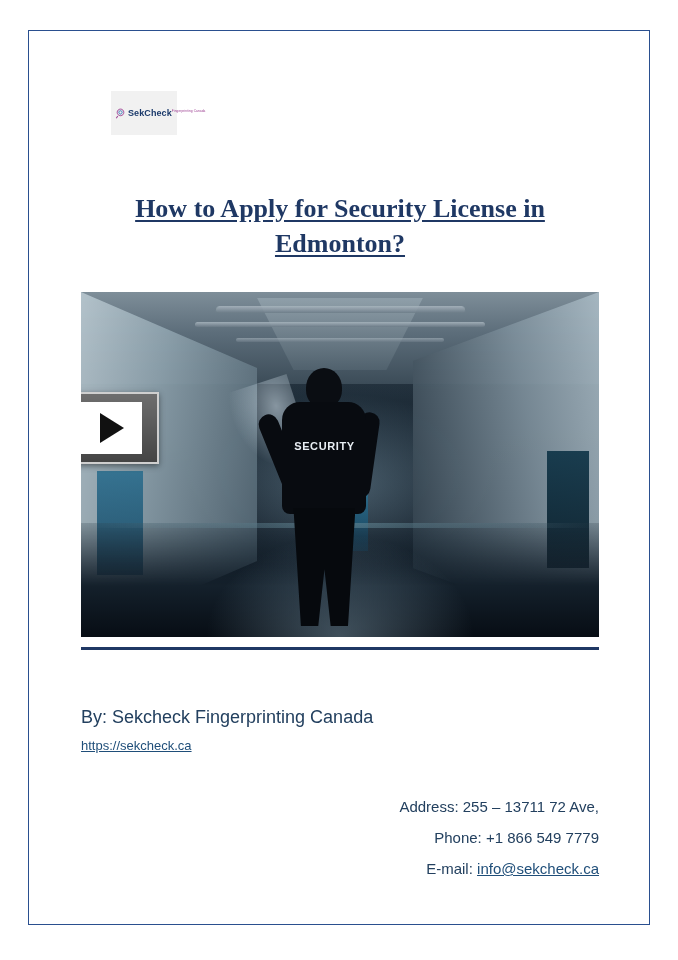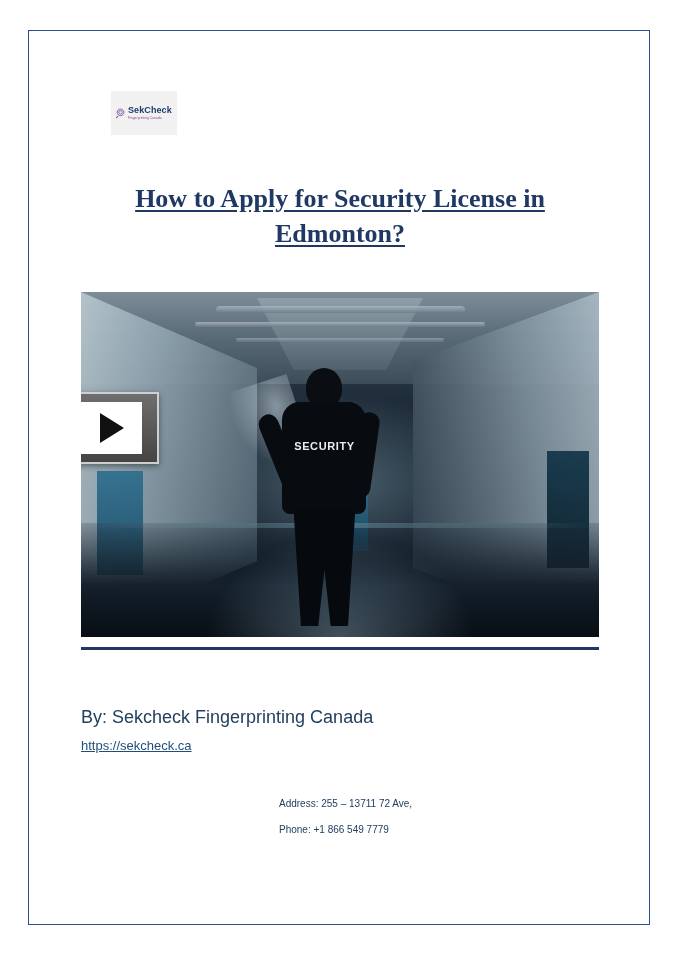--- a/index.html
+++ b/index.html
@@ -48,21 +48,21 @@
     box-sizing: border-box;
   }
   .logo-mark {
     width: 11px;
     height: 11px;
     flex: 0 0 auto;
     margin-right: 2px;
   }
   .logo-text-wrap {
     display: flex;
-    flex-direction: column;
+    flex-direction: row;
     justify-content: center;
     line-height: 1;
   }
   .logo-name {
     font-size: 9px;
     color: #1b3a6b;
     font-weight: bold;
     letter-spacing: 0.1px;
     white-space: nowrap;
   }
@@ -71,21 +71,21 @@
     color: #9a3b8f;
     white-space: nowrap;
     margin-top: 1.5px;
     letter-spacing: 0.1px;
   }
 
   
   .title {
     position: absolute;
     left: 0;
-    top: 96px;
+    top: 106px;
     width: 518px;
     text-align: center;
     font-family: "Liberation Serif", serif;
     font-weight: bold;
     font-size: 26px;
     line-height: 1.32;
     color: #1f3864;
     text-decoration: underline;
     text-underline-offset: 3px;
   }
@@ -266,21 +266,22 @@
     color: #1f4e79;
     text-decoration: underline;
   }
 
   
   .contact {
     position: absolute;
     right: 0;
     top: 730px;
     width: 320px;
-    font-size: 10px;
+    text-align: right;
+    font-size: 15px;
     color: #23405f;
     line-height: 1.0;
   }
   .contact div { margin-bottom: 16px; }
   .contact .email-link {
     color: #1f4e79;
     text-decoration: underline;
   }
 </style>
 </head>
@@ -336,16 +337,17 @@
     </div>
 
     <div class="rule"></div>
 
     <div class="by-line">By: Sekcheck Fingerprinting Canada</div>
     <a class="site-link" href="#">https://sekcheck.ca</a>
 
     <div class="contact">
       <div>Address: 255 – 13711 72 Ave,</div>
       <div>Phone: +1 866 549 7779</div>
+      <div><span>E-mail: </span><a class="email-link" href="#">info@sekcheck.ca</a></div>
     </div>
 
   </div>
 </div>
 
 </body></html>

